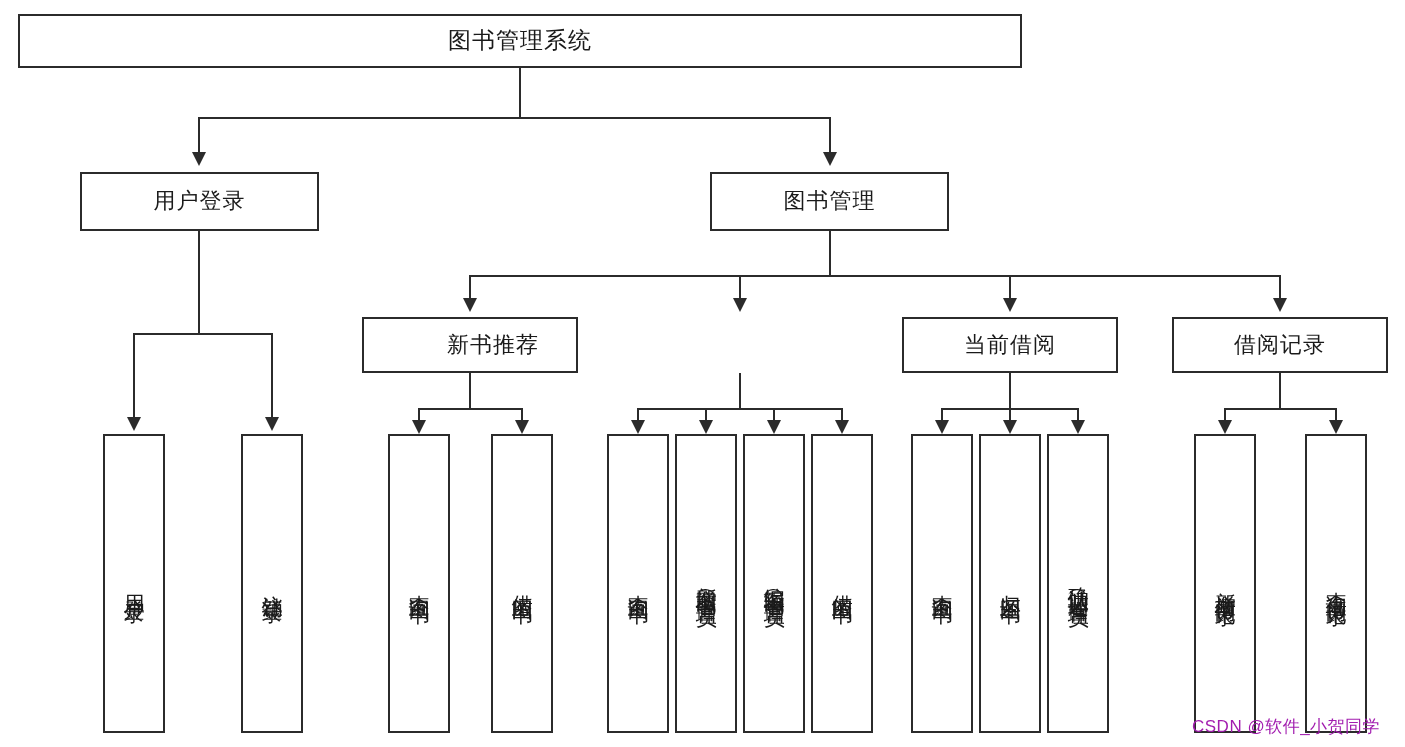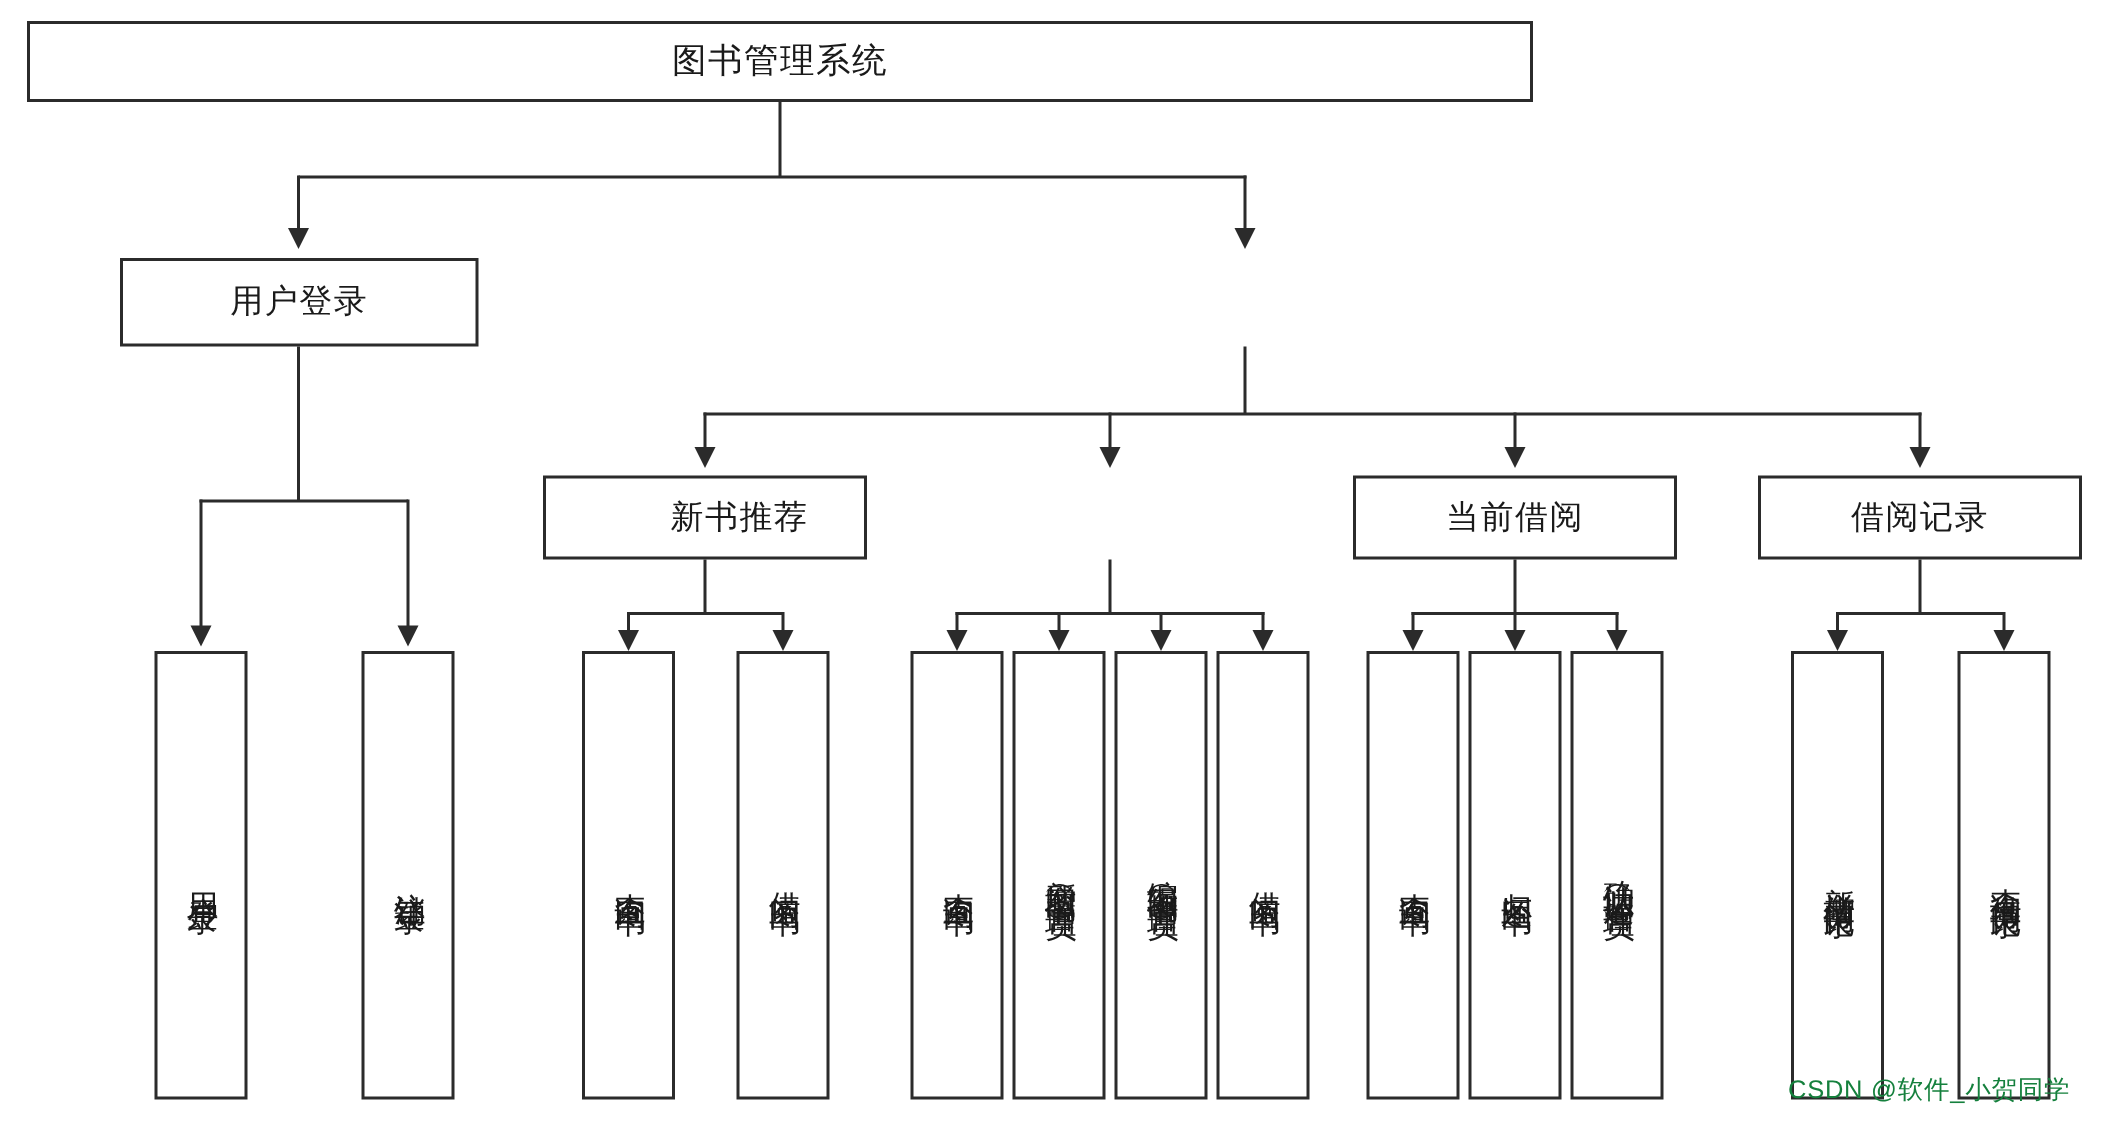--- a/index.html
+++ b/index.html
@@ -58,21 +58,21 @@
     position: absolute;
     width: 0;
     height: 0;
     border-left: 7px solid transparent;
     border-right: 7px solid transparent;
     border-top: 14px solid #2b2b2b;
   }
   .watermark {
     position: absolute;
     font-size: 17px;
-    color: #15803d;
+    color: #a21caf;
     white-space: nowrap;
     letter-spacing: 0.5px;
   }
 </style>
 </head>
 <body>
 
 <div id="canvas">
 
   <div class="node horiz root" style="left:18px; top:14px; width:1004px; height:54px;">
@@ -83,20 +83,23 @@
 
   <div class="line hline" style="left:199px; top:117px; width:632px; height:2px;"></div>
 
   <div class="line vline" style="left:198px; top:117px; width:2px; height:36px;"></div>
   <div class="arrow" style="left:192px; top:152px;"></div>
   <div class="line vline" style="left:829px; top:117px; width:2px; height:36px;"></div>
   <div class="arrow" style="left:823px; top:152px;"></div>
 
   <div class="node horiz" style="left:80px; top:172px; width:239px; height:59px;">
     <span>用户登录</span>
+  </div>
+  <div class="node horiz" style="left:710px; top:172px; width:239px; height:59px;">
+    <span>图书管理</span>
   </div>
 
   <div class="line vline" style="left:198px; top:231px; width:2px; height:103px;"></div>
   <div class="line hline" style="left:133px; top:333px; width:139px; height:2px;"></div>
   <div class="line vline" style="left:133px; top:333px; width:2px; height:85px;"></div>
   <div class="arrow" style="left:127px; top:417px;"></div>
   <div class="line vline" style="left:271px; top:333px; width:2px; height:85px;"></div>
   <div class="arrow" style="left:265px; top:417px;"></div>
 
   <div class="line vline" style="left:829px; top:231px; width:2px; height:45px;"></div>

